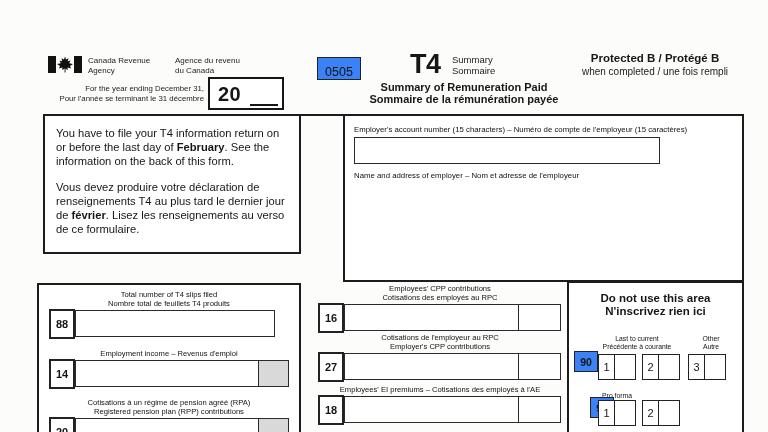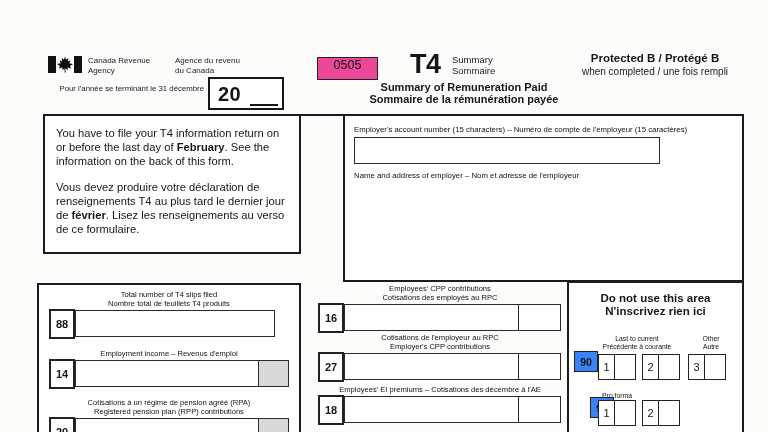--- a/index.html
+++ b/index.html
@@ -14,22 +14,22 @@
 
   
   .flag { left:48px; top:56px; width:34px; height:17px; }
   .agency { font-size:8px; line-height:9.5px; color:#222; }
   .agency span { display:block; }
   .yearlbl { left:38px; top:84px; width:166px; text-align:right; font-size:7.8px; line-height:9.5px; color:#222; }
   .yearlbl span { display:block; }
   .yearbox { left:208px; top:77px; width:76px; height:33px; border:2px solid #161616; background:#fff; }
   .yearbox .yr { position:absolute; left:8px; top:4px; font-size:20px; font-weight:bold; letter-spacing:.5px; }
   .yearbox .blank { position:absolute; left:40px; top:25px; width:28px; height:2px; background:#161616; }
-  .codebox0505 { left:317px; top:57px; width:61px; height:23px; border:1.5px solid #222; background:#ec4899;
-    display:flex; align-items:flex-start; justify-content:center; font-size:12.5px; color:#111; }
+  .codebox0505 { left:317px; top:57px; width:44px; height:23px; border:1.5px solid #222; background:#3b82f6;
+    display:flex; align-items:flex-end; justify-content:center; font-size:12.5px; color:#111; }
   .t4 { left:410px; top:49px; font-size:27px; font-weight:bold; letter-spacing:-.5px; }
   .t4sub { left:452px; top:55px; font-size:9.5px; line-height:10.5px; color:#222; }
   .t4sub span { display:block; }
   .subtitle { left:345px; width:238px; text-align:center; font-weight:bold; font-size:11px; }
   .protected { left:560px; top:52px; width:190px; text-align:center; }
   .protected .p1 { font-weight:bold; font-size:11.5px; }
   .protected .p2 { font-size:10px; margin-top:2px; color:#222; }
 
   
   .topline { left:43px; top:114px; width:701px; height:2px; background:#1c1c1c; }
@@ -104,20 +104,21 @@
 <div class="abs agency" style="left:88px; top:56px;">
   <span>Canada Revenue</span>
   <span>Agency</span>
 </div>
 <div class="abs agency" style="left:175px; top:56px;">
   <span>Agence du revenu</span>
   <span>du Canada</span>
 </div>
 
 <div class="abs yearlbl">
+  <span>For the year ending December 31,</span>
   <span>Pour l'année se terminant le 31 décembre</span>
 </div>
 <div class="abs yearbox">
   <span class="yr">20</span>
   <span class="blank"></span>
 </div>
 
 <div class="abs codebox0505">
   <span>0505</span>
 </div>
@@ -197,21 +198,21 @@
     <span>Employer's CPP contributions</span>
   </div>
   <div class="frow">
     <div class="cbox">27</div>
     <div class="amt midamt"><span></span><div class="cents open"></div></div>
   </div>
 </div>
 
 <div class="abs midgroup g18">
   <div class="fl">
-    <span>Employees' EI premiums – Cotisations des décembre à l'AE</span>
+    <span>Employees' EI premiums – Cotisations des employés à l'AE</span>
     <span></span>
   </div>
   <div class="frow">
     <div class="cbox">18</div>
     <div class="amt midamt"><span></span><div class="cents open"></div></div>
   </div>
 </div>
 
 <div class="abs officebox">
   <div class="otitle first">Do not use this area</div>

